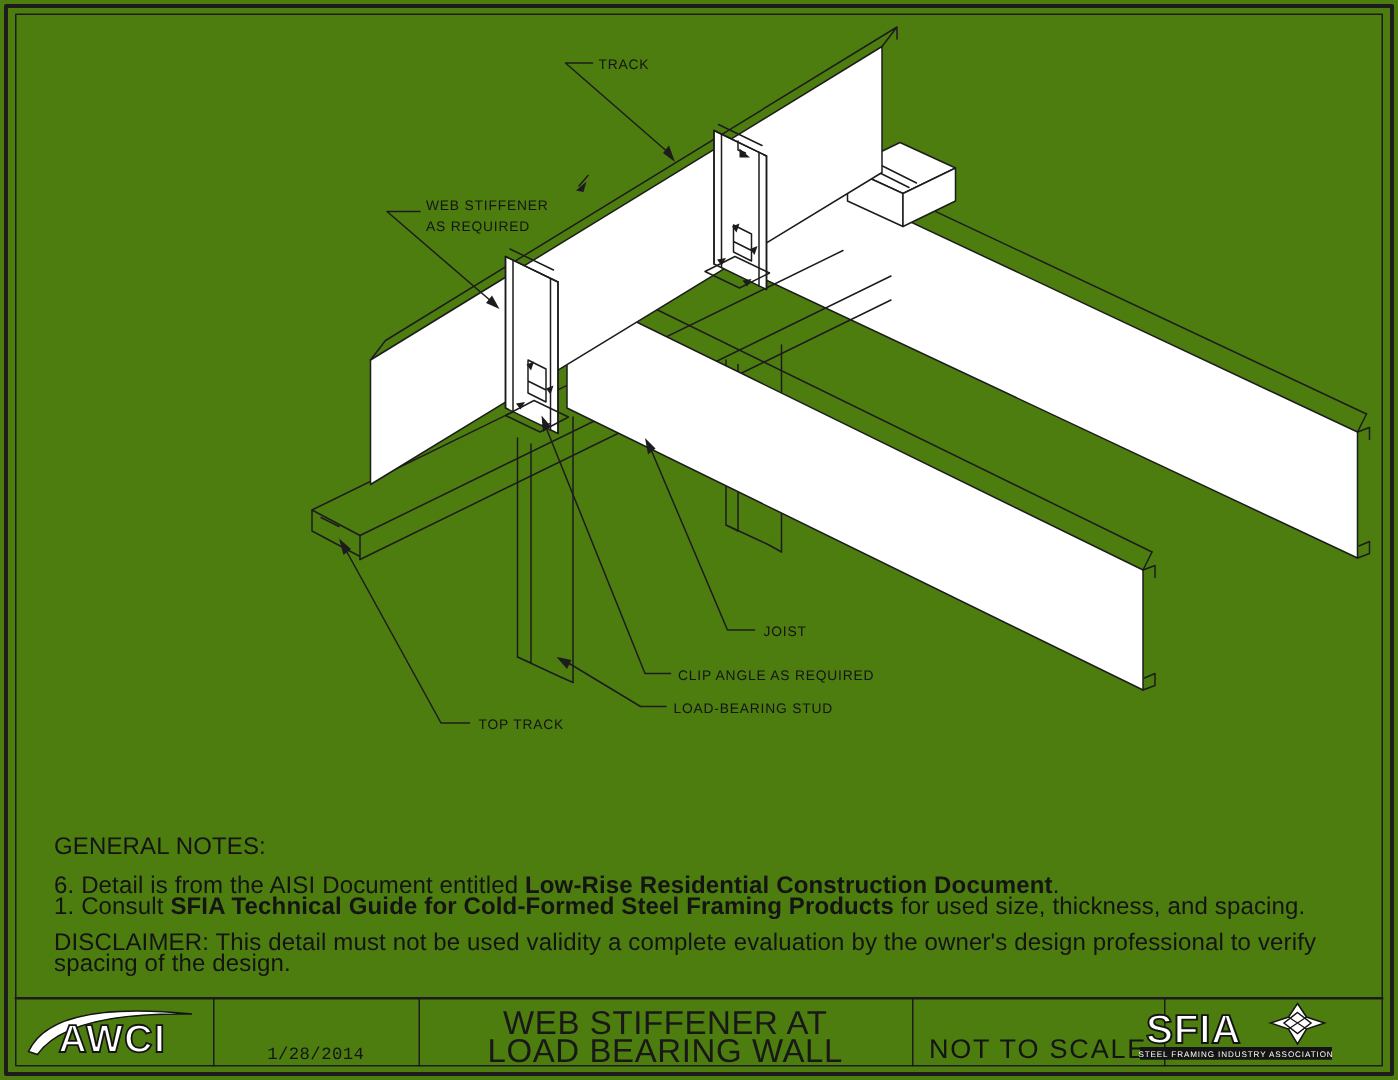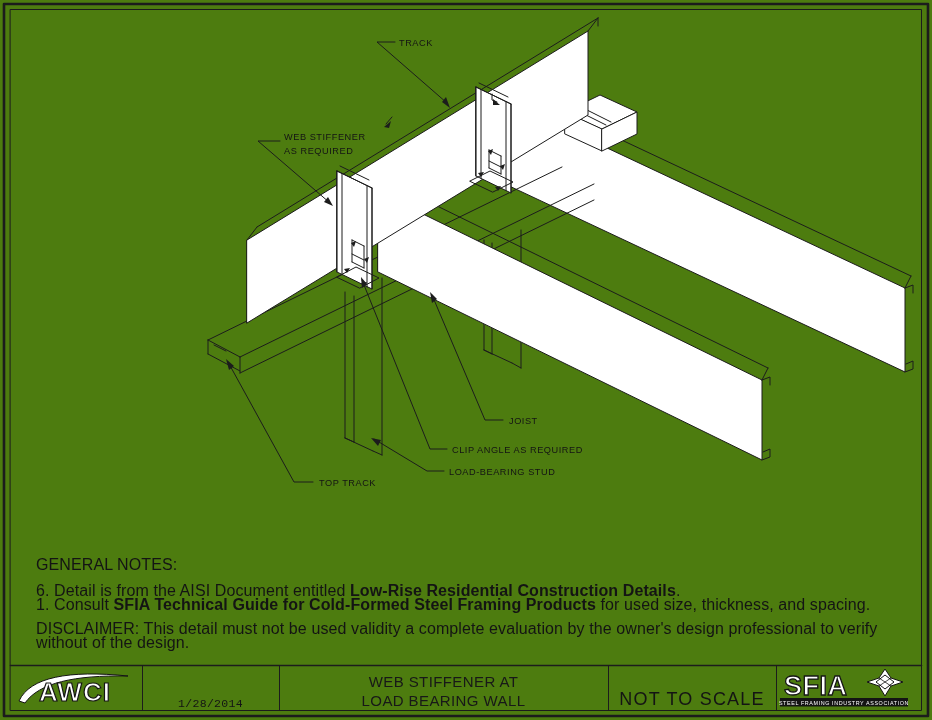--- a/index.html
+++ b/index.html
@@ -10,24 +10,24 @@
   }
   svg{display:block}
   
   #sheet{position:absolute;left:0;top:0;}
   
   .note-line{position:absolute;left:20px;font-size:16px;color:#141414;white-space:nowrap;letter-spacing:.1px;margin-left:16px;}
   .note-line b{font-weight:bold;}
   
   .tb-cell{position:absolute;top:666px;height:44px;display:flex;align-items:center;justify-content:flex-end;flex-direction:column;}
   .tb-date{left:142px;width:137px;font-size:11.5px;letter-spacing:.3px;font-family:Liberation Mono, monospace;}
-  .tb-title{left:279px;width:329px;font-size:15px;line-height:19px;letter-spacing:.4px;color:#181818;text-align:center;}
+  .tb-title{left:279px;width:329px;font-size:22px;line-height:19px;letter-spacing:.4px;color:#181818;text-align:center;}
   .tb-scale{left:608px;width:168px;font-size:18px;letter-spacing:1.2px;}
   .tb-logo-awci{left:11px;width:131px;}
-  .tb-logo-sfia{left:772px;width:145px;}
+  .tb-logo-sfia{left:752px;width:145px;}
 </style>
 </head>
 <body>
 
 <div class="page">
 
   <svg id="sheet" width="932" height="720" viewBox="0 0 932 720">
     <g fill="none" stroke="#1c1c1c" stroke-width="1" stroke-linejoin="round" stroke-linecap="round">
 
       <g>
@@ -141,24 +141,24 @@
       <text x="284" y="154">AS REQUIRED</text>
       <text x="509" y="424">JOIST</text>
       <text x="452" y="453">CLIP ANGLE AS REQUIRED</text>
       <text x="449" y="475">LOAD-BEARING STUD</text>
       <text x="319" y="486">TOP TRACK</text>
     </g>
   </svg>
 
   <div>
     <div class="note-line" style="top:556px">GENERAL NOTES:</div>
-    <div class="note-line" style="top:582px"><span>6. Detail is from the AISI Document entitled </span><b>Low-Rise Residential Construction Details</b><span>.</span></div>
+    <div class="note-line" style="top:582px"><span>6. Detail is from the AISI Document entitled </span><b>Low-Rise Residential Construction Document</b><span>.</span></div>
     <div class="note-line" style="top:596px"><span>1. Consult </span><b>SFIA Technical Guide for Cold-Formed Steel Framing Products</b><span> for used size, thickness, and spacing.</span></div>
     <div class="note-line" style="top:620px">DISCLAIMER: This detail must not be used validity a complete evaluation by the owner's design professional to verify</div>
-    <div class="note-line" style="top:634px">without of the design.</div>
+    <div class="note-line" style="top:634px">spacing of the design.</div>
   </div>
 
   <div class="tb-cell tb-logo-awci">
     <svg width="125" height="42" viewBox="0 0 125 42">
       <path d="M5,33 C16,9 55,2 114,8 C60,7 25,15 11,35 Z" fill="#ffffff" stroke="#141414" stroke-width="1"></path>
       <text x="25" y="33" font-family="Liberation Sans, sans-serif" font-size="26" font-weight="bold" fill="#ffffff" stroke="#141414" stroke-width="1.2" letter-spacing="1">AWCI</text>
     </svg>
   </div>
 
   <div class="tb-cell tb-date">

